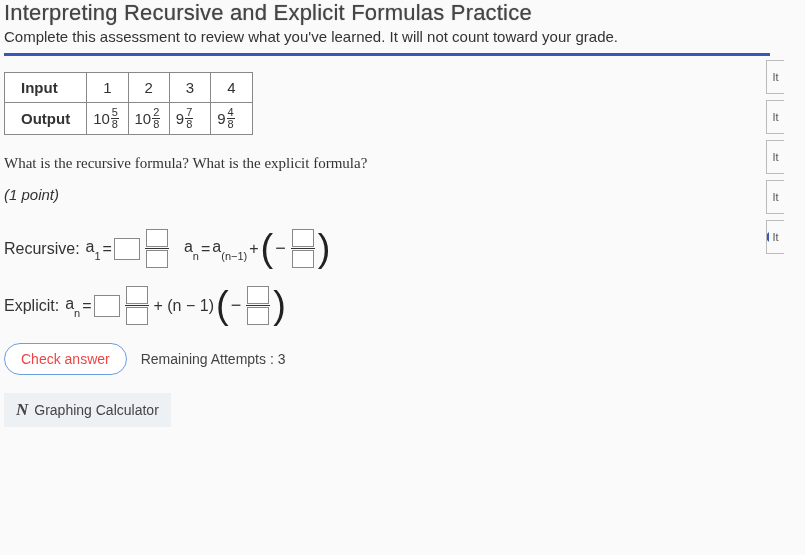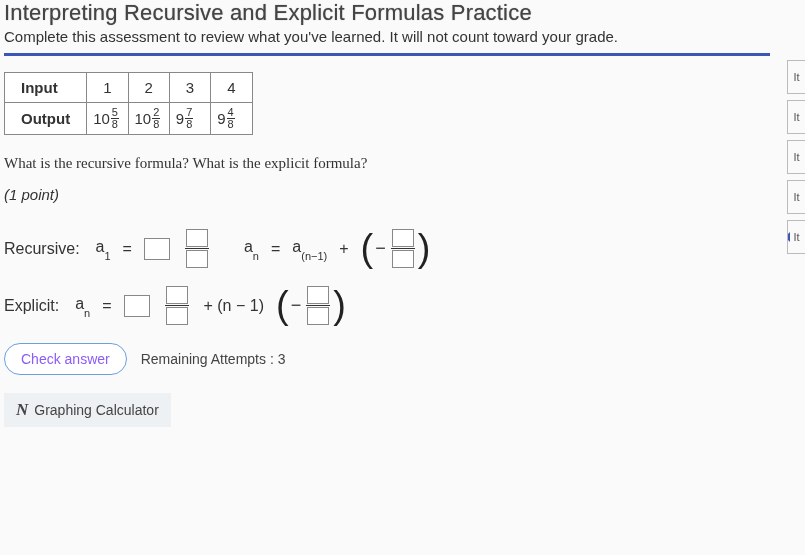--- a/index.html
+++ b/index.html
@@ -82,21 +82,21 @@
     font-size: 15px;
     margin-bottom: 26px;
   }
 
   .formula-row {
     display: flex;
     align-items: center;
     font-size: 16px;
     color: #333;
     margin-bottom: 18px;
-    gap: 12px;
+    gap: 2px;
   }
   .formula-label { margin-right: 4px; }
   .sub { font-size: 11px; vertical-align: sub; position: relative; top: 3px; }
   .eq-box {
     display: inline-block;
     width: 26px;
     height: 22px;
     border: 1px solid #888;
     background: #fff;
     vertical-align: middle;
@@ -135,21 +135,21 @@
   .actions {
     display: flex;
     align-items: center;
     gap: 14px;
     margin-top: 14px;
     margin-bottom: 18px;
   }
   .check-btn {
     border: 1px solid #6aa0e0;
     background: #fff;
-    color: #8b5cf6;
+    color: #ef4444;
     padding: 7px 16px;
     border-radius: 16px;
     font-size: 14px;
     cursor: pointer;
   }
   .remaining {
     font-size: 14px;
     color: #444;
   }
   .calc-btn {
@@ -168,21 +168,21 @@
     font-family: 'Times New Roman', serif;
     font-size: 17px;
     font-weight: bold;
   }
 
   
   .right-tabs {
     position: absolute;
     right: 0;
     top: 60px;
-    width: 18px;
+    width: 39px;
   }
   .rt {
     width: 18px;
     height: 34px;
     border: 1px solid #bbb;
     border-right: none;
     background: #fafafa;
     margin-bottom: 6px;
     font-size: 11px;
     color: #555;

